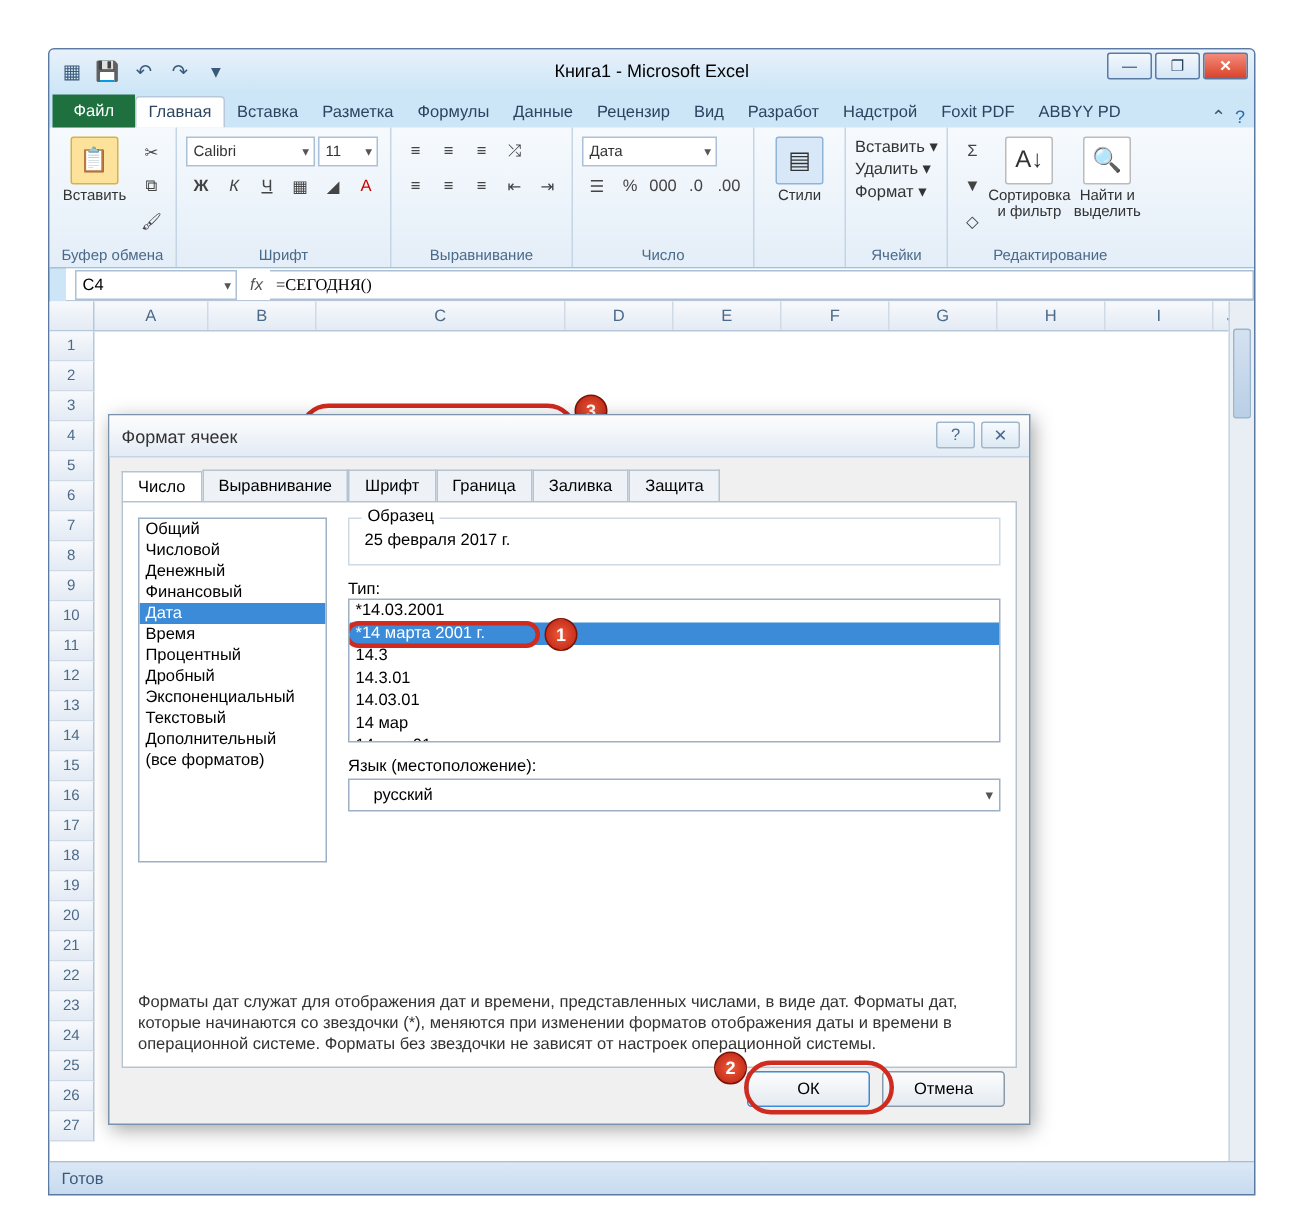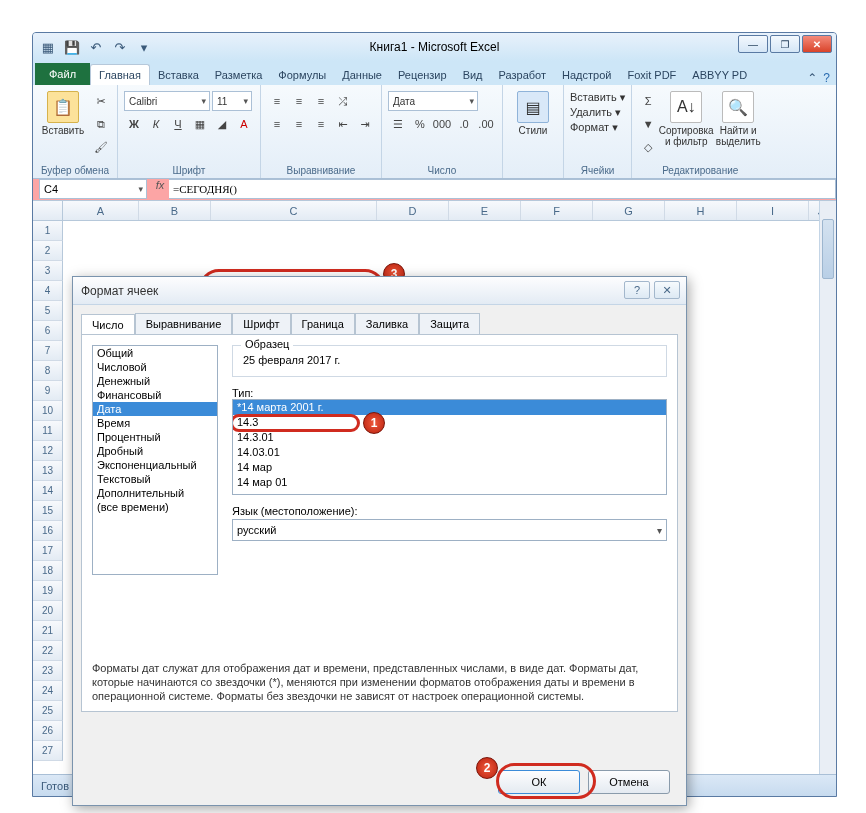--- a/index.html
+++ b/index.html
@@ -26,62 +26,62 @@
 .rgroup-body { flex: 1; display: flex; align-items: flex-start; gap: 4px; font-size: 11px; color: #333; padding-top: 4px; }
 .big-btn { display: flex; flex-direction: column; align-items: center; gap: 2px; width: 48px; font-size: 10px; text-align: center; }
 .big-ico { width: 32px; height: 32px; background: #fce29a; border: 1px solid #d6b24c; border-radius: 2px; display:flex;align-items:center;justify-content:center;font-size:16px;}
 .mini-col { display: flex; flex-direction: column; gap: 3px; }
 .mini-row { display: flex; gap: 2px; align-items: center; }
 .mini-btn { width: 20px; height: 20px; border: 1px solid transparent; display:flex;align-items:center;justify-content:center; font-size:11px; color:#444;}
 .combo { height: 20px; border: 1px solid #abc0d6; background: #fff; font-size: 10px; padding: 0 16px 0 4px; position: relative; display:flex;align-items:center;}
 .combo::after { content:"▾"; position:absolute; right:3px; font-size:9px; color:#555;}
 
 
-.fbar { height: 22px; background: #fca5a5; border-bottom: 1px solid #b6c8da; display: flex; align-items: flex-start; font-size: 11px; }
+.fbar { height: 22px; background: #ffffff; border-bottom: 1px solid #b6c8da; display: flex; align-items: center; font-size: 11px; margin-left: 11px; }
 .namebox { width: 108px; height: 20px; border: 1px solid #abc0d6; background: #fff; margin: 0 4px 0 6px; padding: 0 4px; display:flex;align-items:center; position:relative;}
 .namebox::after{content:"▾";position:absolute;right:3px;font-size:9px;color:#555;}
 .fx-label{width:18px;text-align:center;font-style:italic;color:#555;}
 .formula-input{flex:1;height:20px;border:1px solid #abc0d6;border-left:none;background:#fff;padding:0 4px;display:flex;align-items:center;font-family:Liberation Serif, serif;}
 
 
 .grid-area{position:relative;background:#fff;height:590px;}
 .colheads{display:flex;height:20px;background:linear-gradient(#f7f9fc,#e3ebf4);border-bottom:1px solid #b6c8da;}
 .corner{width:30px;border-right:1px solid #b6c8da;}
 .ch{border-right:1px solid #d0dae6;font-size:11px;color:#4a6a8a;display:flex;align-items:center;justify-content:center;}
 .chA{width:76px}.chB{width:72px}.chC{width:166px}.chD{width:72px}.chE{width:72px}.chF{width:72px}.chG{width:72px}.chH{width:72px}.chI{width:72px}.chJ{width:24px}
 .rh{width:30px;height:20px;background:linear-gradient(#f7f9fc,#e3ebf4);border-right:1px solid #b6c8da;border-bottom:1px solid #d0dae6;font-size:10px;color:#4a6a8a;display:flex;align-items:center;justify-content:center;}
 .gridbody{position:absolute;left:30px;top:20px;right:0;bottom:0;}
 .cell-val{position:absolute;left:148px;top:61px;width:166px;height:19px;border:1px solid #999;background:#fff;font-size:11px;display:flex;align-items:center;justify-content:flex-end;padding-right:6px;}
 .marker3{position:absolute;left:136px;top:48px;width:186px;height:40px;border:3px solid #d02b1f;border-radius:20px;}
 .badge{position:absolute;width:22px;height:22px;border-radius:50%;background:radial-gradient(#f05a3c,#b71f0e);color:#fff;font-size:12px;font-weight:bold;display:flex;align-items:center;justify-content:center;border:1px solid #7a1408;}
 .b3{left:320px;top:42px}
 .rownums{position:absolute;left:0;top:20px;}
 
 
-.dialog{position:absolute;left:72px;top:276px;width:615px;height:530px;background:#f0f0f0;border:1px solid #7a93ad;box-shadow:2px 3px 12px rgba(0,0,0,.35);}
+.dialog{position:absolute;left:72px;top:276px;width:615px;height:474px;background:#f0f0f0;border:1px solid #7a93ad;box-shadow:2px 3px 12px rgba(0,0,0,.35);}
 .dlg-title{height:28px;background:linear-gradient(#fdfdfe,#e3ebf4);border-bottom:1px solid #c4d5e6;display:flex;align-items:center;padding:0 8px;font-size:12px;color:#333;position:relative;}
 .dlg-btns{position:absolute;right:6px;top:4px;display:flex;gap:4px;}
 .dlg-winbtn{width:26px;height:18px;border:1px solid #a3b7cc;background:linear-gradient(#f6fafd,#dde9f4);border-radius:2px;display:flex;align-items:center;justify-content:center;font-size:11px;color:#4a6a8a;}
 .dlg-tabs{display:flex;padding:8px 8px 0;gap:0;font-size:11px;}
 .dlg-tab{padding:4px 10px;border:1px solid #b6c4d2;background:#eef2f7;border-bottom:none;cursor:default;}
 .dlg-tab.active{background:#fff;position:relative;top:1px;}
 .dlg-body{border:1px solid #b6c4d2;background:#fff;margin:0 8px 8px;height:378px;padding:10px;font-size:11px;position:relative;}
 .cat-label{margin-bottom:2px;}
 .cat-list{width:126px;height:230px;border:1px solid #9db0c4;background:#fff;overflow:hidden;font-size:11px;}
 .cat-item{padding:1px 4px;white-space:nowrap;}
 .cat-item.sel{background:#3b8bd8;color:#fff;}
 .right-pane{position:absolute;left:150px;top:10px;right:10px;}
 .sample-box{border:1px solid #cfd9e4;padding:8px 10px 10px;margin-bottom:10px;position:relative;}
 .sample-lbl{position:absolute;top:-8px;left:8px;background:#fff;padding:0 4px;font-size:11px;}
 .type-list{border:1px solid #9db0c4;height:96px;overflow:hidden;background:#fff;position:relative;}
 .type-item{padding:0 4px;font-size:11px;line-height:15px;}
 .type-item.sel{background:#3b8bd8;color:#fff;}
 .marker1{position:absolute;left:-3px;top:14px;width:130px;height:18px;border:3px solid #d02b1f;border-radius:9px;}
 .b1{position:absolute;left:130px;top:12px}
-.lang-combo{width:100%;height:22px;border:1px solid #9db0c4;background:#fff;margin-top:2px;display:flex;align-items:center;padding:0 4px;position:relative;}
+.lang-combo{width:100%;height:22px;border:1px solid #9db0c4;background:#fff;margin-top:2px;display:flex;align-items:center;padding:0 16px;position:relative;}
 .lang-combo::after{content:"▾";position:absolute;right:4px;font-size:10px;color:#555;}
 .desc{position:absolute;left:10px;right:10px;bottom:8px;font-size:11px;color:#333;line-height:14px;}
 .dlg-footer{position:absolute;left:0;right:0;bottom:0;height:46px;display:flex;justify-content:flex-end;align-items:center;gap:8px;padding-right:16px;}
 .btn{width:82px;height:24px;border:1px solid #8a9bab;background:linear-gradient(#fdfdfe,#e4eaf1);font-size:11px;border-radius:3px;}
 .btn.default{border:1px solid #3b8bd8;}
 .marker2{position:absolute;right:90px;bottom:6px;width:100px;height:36px;border:3px solid #d02b1f;border-radius:18px;}
 .b2{position:absolute;right:188px;bottom:26px}
 
 .statusbar{position:absolute;left:0;right:0;bottom:0;height:22px;background:linear-gradient(#dbe8f6,#c7dbef);border-top:1px solid #a9bfd6;font-size:11px;color:#3b5a7a;display:flex;align-items:center;padding:0 8px;}
 .scroll-v{position:absolute;right:0;top:168px;bottom:22px;width:17px;background:#e9eef5;border-left:1px solid #c4d5e6;}
@@ -329,32 +329,33 @@
         <div class="cat-item">Числовой</div>
         <div class="cat-item">Денежный</div>
         <div class="cat-item">Финансовый</div>
         <div class="cat-item sel">Дата</div>
         <div class="cat-item">Время</div>
         <div class="cat-item">Процентный</div>
         <div class="cat-item">Дробный</div>
         <div class="cat-item">Экспоненциальный</div>
         <div class="cat-item">Текстовый</div>
         <div class="cat-item">Дополнительный</div>
-        <div class="cat-item">(все времени)</div>
+        <div class="cat-item">(все форматов)</div>
       </div>
 
     <div class="right-pane">
       <div class="sample-box">
         <span class="sample-lbl">Образец</span>
         <span>25 февраля 2017 г.</span>
       </div>
       <div>Тип:</div>
       <div class="type-list" id="typelist">
         <div class="marker1"></div>
         <div class="badge b1">1</div>
+      <div class="type-item">*14.03.2001</div>
           <div class="type-item sel">*14 марта 2001 г.</div>
           <div class="type-item">14.3</div>
           <div class="type-item">14.3.01</div>
           <div class="type-item">14.03.01</div>
           <div class="type-item">14 мар</div>
           <div class="type-item">14 мар 01</div>
         </div>
       <div style="margin-top:10px">Язык (местоположение):</div>
       <div class="lang-combo">русский</div>
     </div>

